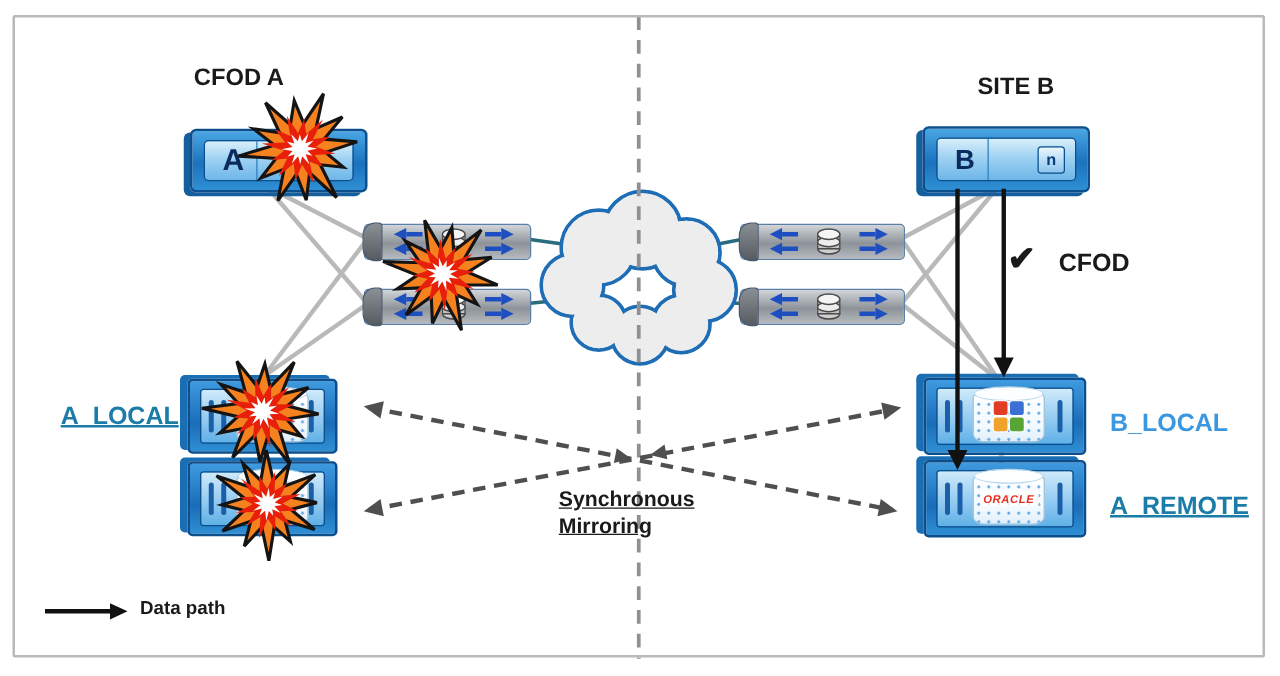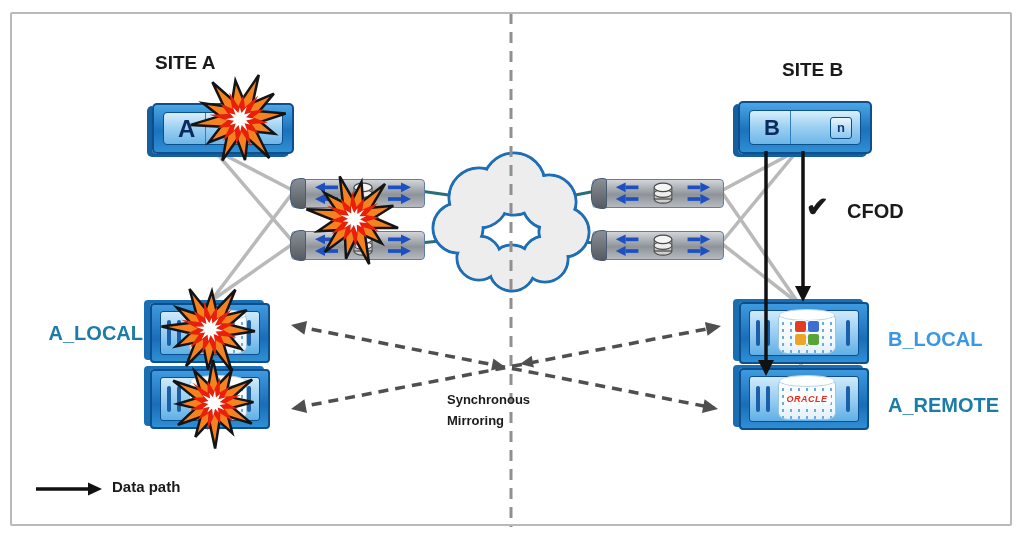--- a/index.html
+++ b/index.html
@@ -58,25 +58,25 @@
   .office-logo{position:relative;z-index:1;width:24px;height:24px;display:grid;
         grid-template-columns:11px 11px;grid-template-rows:11px 11px;gap:2px;}
   .office-logo span{border-radius:2px;box-shadow:0 0 0 1px rgba(255,255,255,.8);}
   .oracle{position:relative;z-index:1;font-weight:bold;font-size:9px;letter-spacing:.5px;
         color:var(--c-oracle_red,#e82c1e);background:rgba(255,255,255,.85);
         padding:1px 3px;border-radius:2px;}
 
   
   .site-label{font-size:19px;}
   .vol-label{font-size:20px;}
-  .vol-a{color:var(--c-label_a,#1c7ca8);}
+  .vol-a{color:var(--c-label_a,#1c7ca8);text-decoration:underline;}
   .vol-b{color:var(--c-label_b,#3a97e0);}
   .cfod-check{font-size:27px;}
   .cfod-label{font-size:20px;}
-  .sync-label{font-size:13px;line-height:21px;}
+  .sync-label{font-size:17px;line-height:21px;text-decoration:underline;}
   .legend-label{font-size:15px;}
 </style>
 </head>
 <body>
 
 <div class="scene">
 
   <svg id="bg" class="layer">
       <line x1="420" y1="191" x2="470" y2="198" stroke="#2a6b7c" stroke-width="3" fill="none"></line>
       <line x1="420" y1="243" x2="470" y2="238" stroke="#2a6b7c" stroke-width="3" fill="none"></line>
@@ -115,21 +115,21 @@
       <polygon points="291,325 307.0651704066514,321.01122828363793 304.37632135768865,334.7505911069967" fill="#4f4f4f"></polygon>
       <polygon points="718,409 701.9348295933486,412.98877171636207 704.6236786423113,399.2494088930033" fill="#4f4f4f"></polygon>
       <polygon points="291,409 304.41157688494815,399.2979586962782 307.05060658953454,413.04697765103674" fill="#4f4f4f"></polygon>
       <polygon points="721,326 707.5884231150519,335.7020413037218 704.9493934104655,321.95302234896326" fill="#4f4f4f"></polygon>
       <polygon points="505,367 491.08965635732574,370.3915099502597 493.3943841135795,358.6149132445236" fill="#4f4f4f"></polygon>
       <polygon points="520,364 531.6359334417389,355.65703572227324 533.8979589028129,367.44190911206636" fill="#4f4f4f"></polygon>
     </svg>
 
   <div class="frame"></div>
 
-  <div class="txt site-label" style="left:155px;top:52px;">SITE A</div>
+  <div class="txt site-label" style="left:155px;top:52px;">CFOD A</div>
   <div class="txt site-label" style="left:745px;top:59px;margin-left:37px;">SITE B</div>
 
   <div class="node server" style="left:152px;top:103px;width:138px;height:47px;">
     <div class="server-panel">
       <span class="server-letter">A</span>
       <span class="seg"></span>
       <span class="seg"></span>
     </div>
   </div>
 

